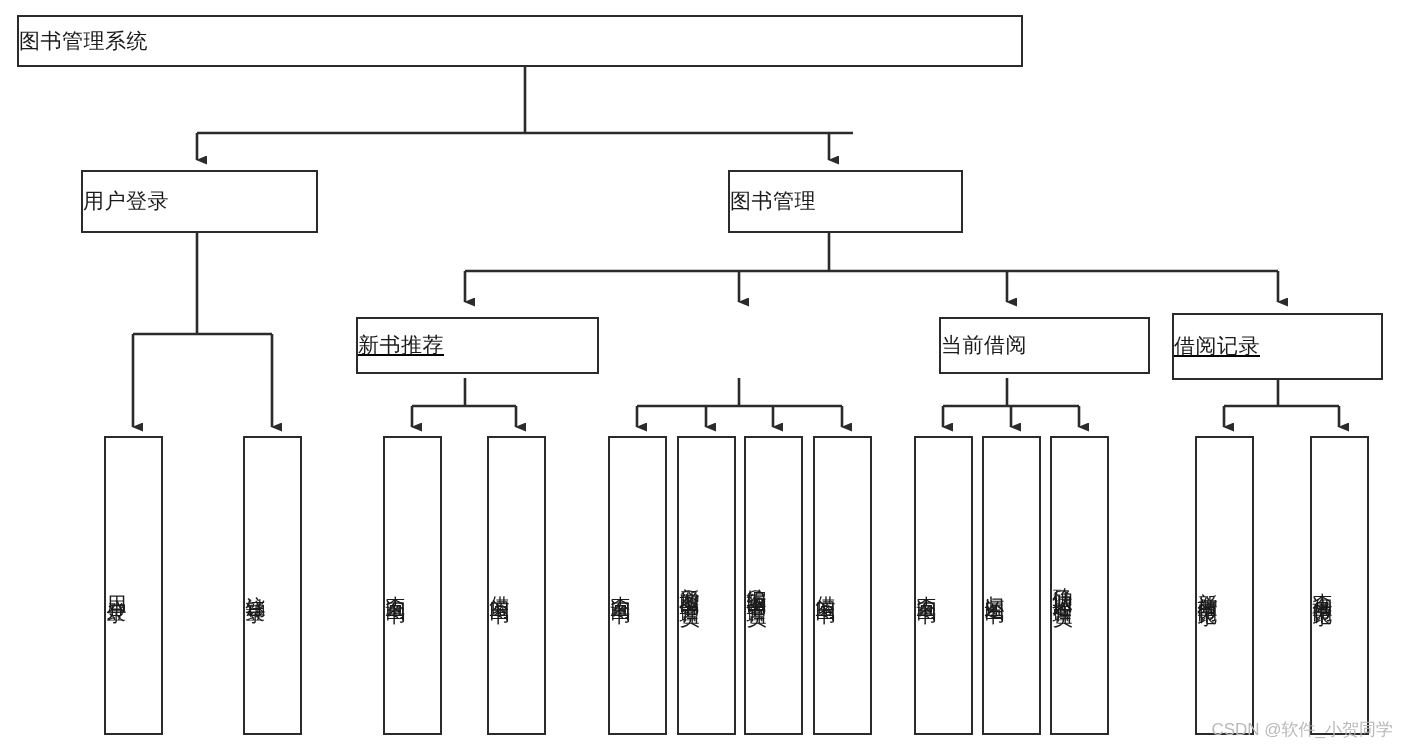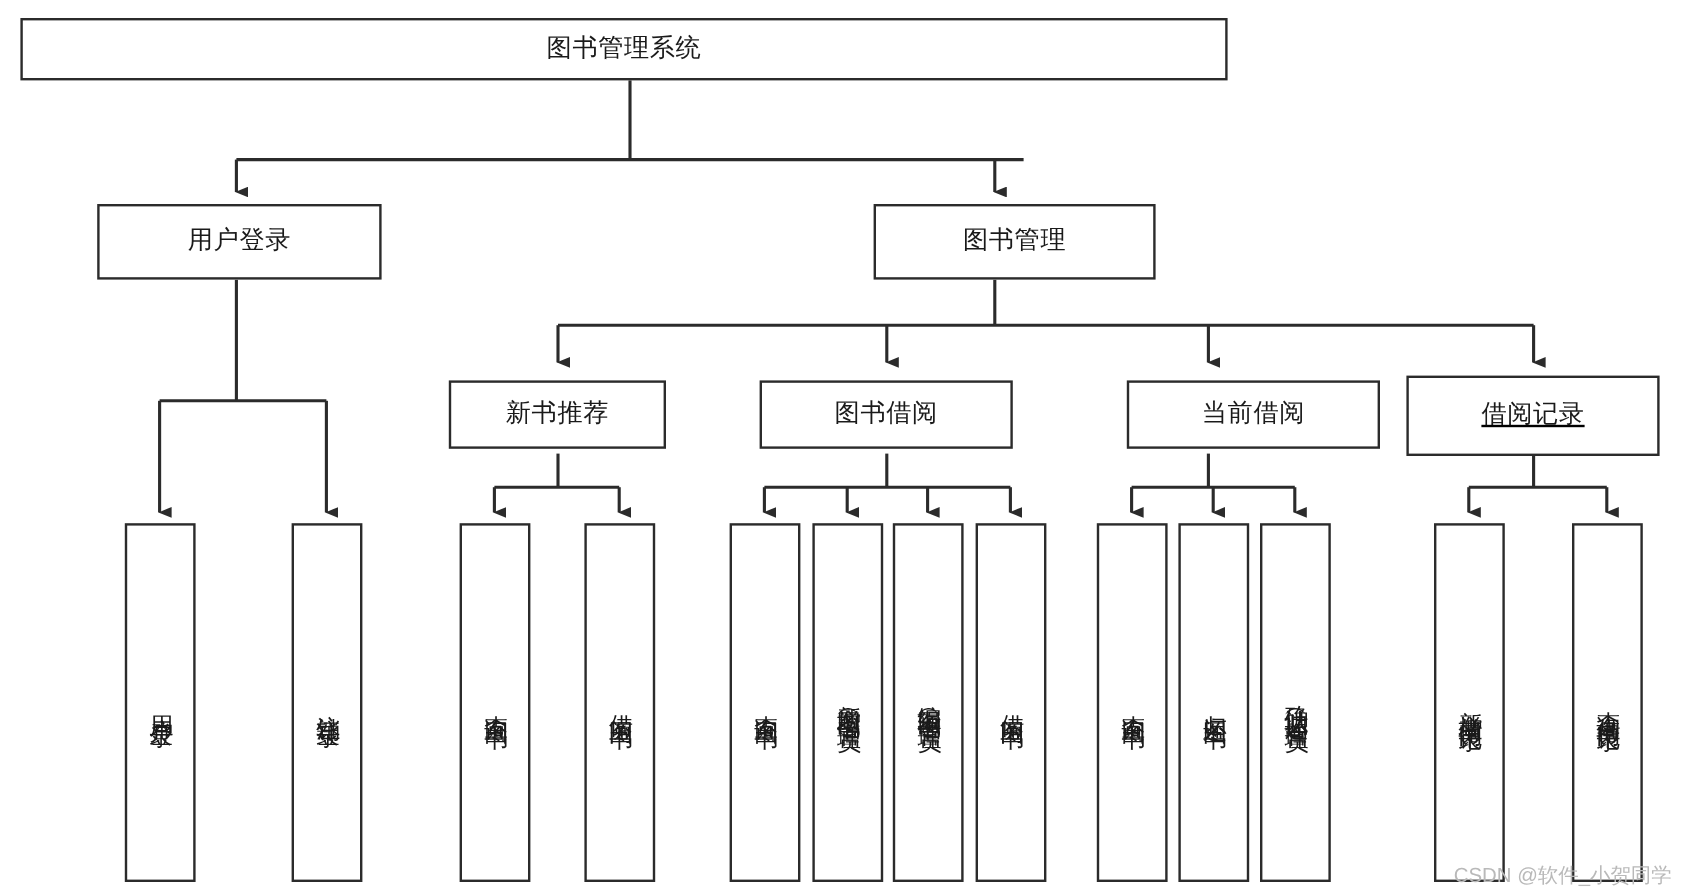--- a/index.html
+++ b/index.html
@@ -27,21 +27,21 @@
     width: 1405px;
     height: 747px;
   }
   .node-box {
     position: absolute;
     box-sizing: border-box;
     background: #ffffff;
     border: 2px solid #2b2b2b;
     display: flex;
     align-items: center;
-    justify-content: center;
+    justify-content: flex-start;
     z-index: 3;
   }
   .node-label-h {
     font-size: 21px;
     color: #1a1a1a;
     line-height: 1.15;
     letter-spacing: 0.5px;
     white-space: nowrap;
   }
   .node-label-v {
@@ -140,27 +140,24 @@
   </div>
 
   <div class="node-box" style="left:81px; top:170px; width:237px; height:63px;">
     <span class="node-label-h">用户登录</span>
   </div>
 
   <div class="node-box" style="left:728px; top:170px; width:235px; height:63px;">
     <span class="node-label-h">图书管理</span>
   </div>
 
-  <div class="node-box" style="left:374px; top:317px; width:181px; height:57px;">
+  <div class="node-box" style="left:356px; top:317px; width:243px; height:57px;text-decoration:underline;">
     <span class="node-label-h">新书推荐</span>
   </div>
 
-  <div class="node-box" style="left:633px; top:317px; width:211px; height:57px;">
-    <span class="node-label-h">图书借阅</span>
-  </div>
 
   <div class="node-box" style="left:902px; top:317px; width:211px; height:57px;margin-left:37px;">
     <span class="node-label-h">当前借阅</span>
   </div>
 
   <div class="node-box" style="left:1172px; top:313px; width:211px; height:67px;text-decoration:underline;">
     <span class="node-label-h">借阅记录</span>
   </div>
 
   <div class="node-box" style="left:104px; top:436px; width:59px; height:299px;">

